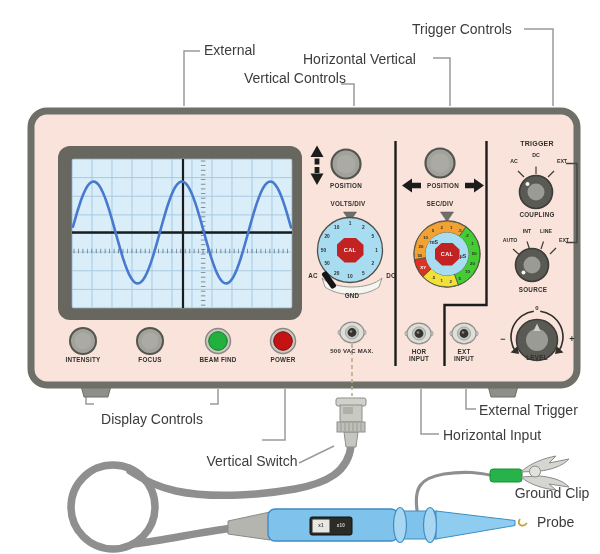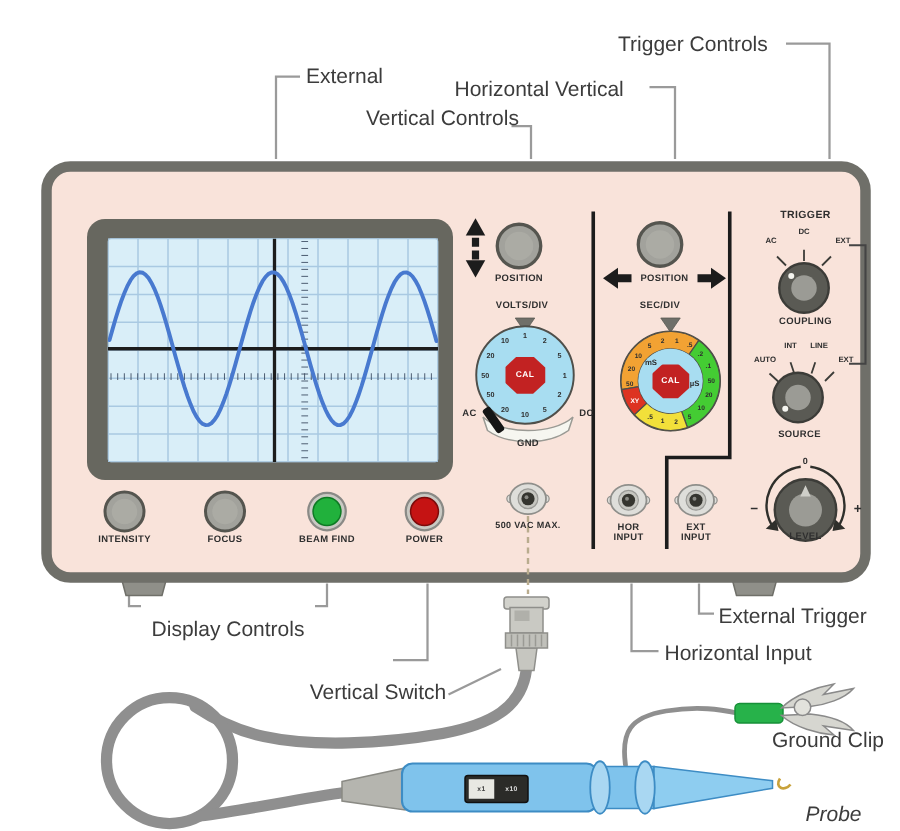--- a/index.html
+++ b/index.html
@@ -374,21 +374,21 @@
 <div class="lbl" style="left:204px;top:42px;">External</div>
 <div class="lbl" style="left:244px;top:70px;">Vertical Controls</div>
 <div class="lbl" style="left:303px;top:51px;">Horizontal Vertical</div>
 <div class="lbl cx" style="left:152px;top:411px;">Display Controls</div>
 
 <div class="lbl" style="left:412px;top:21px;">Trigger Controls</div>
 <div class="lbl cx" style="left:252px;top:453px;">Vertical Switch</div>
 <div class="lbl" style="left:443px;top:427px;">Horizontal Input</div>
 <div class="lbl" style="left:479px;top:402px;">External Trigger</div>
 <div class="lbl cx" style="left:532px;top:485px;margin-left:20px;">Ground Clip</div>
-<div class="lbl" style="left:537px;top:534px;font-style:italic;">Probe</div>
+<div class="lbl" style="left:537px;top:514px;">Probe</div>
 
 <div class="pl" style="left:346px;top:182px;">POSITION</div>
 <div class="pl" style="left:348px;top:200px;">VOLTS/DIV</div>
 <div class="pl" style="left:313px;top:272px;">AC</div>
 <div class="pl" style="left:391px;top:272px;">DC</div>
 <div class="pl" style="left:352px;top:292px;">GND</div>
 <div class="cal" style="left:336.5px;top:237.5px;width:27px;height:25px;">CAL</div>
 
 <div class="pl" style="left:443px;top:182px;">POSITION</div>
 <div class="pl" style="left:440px;top:200px;">SEC/DIV</div>

